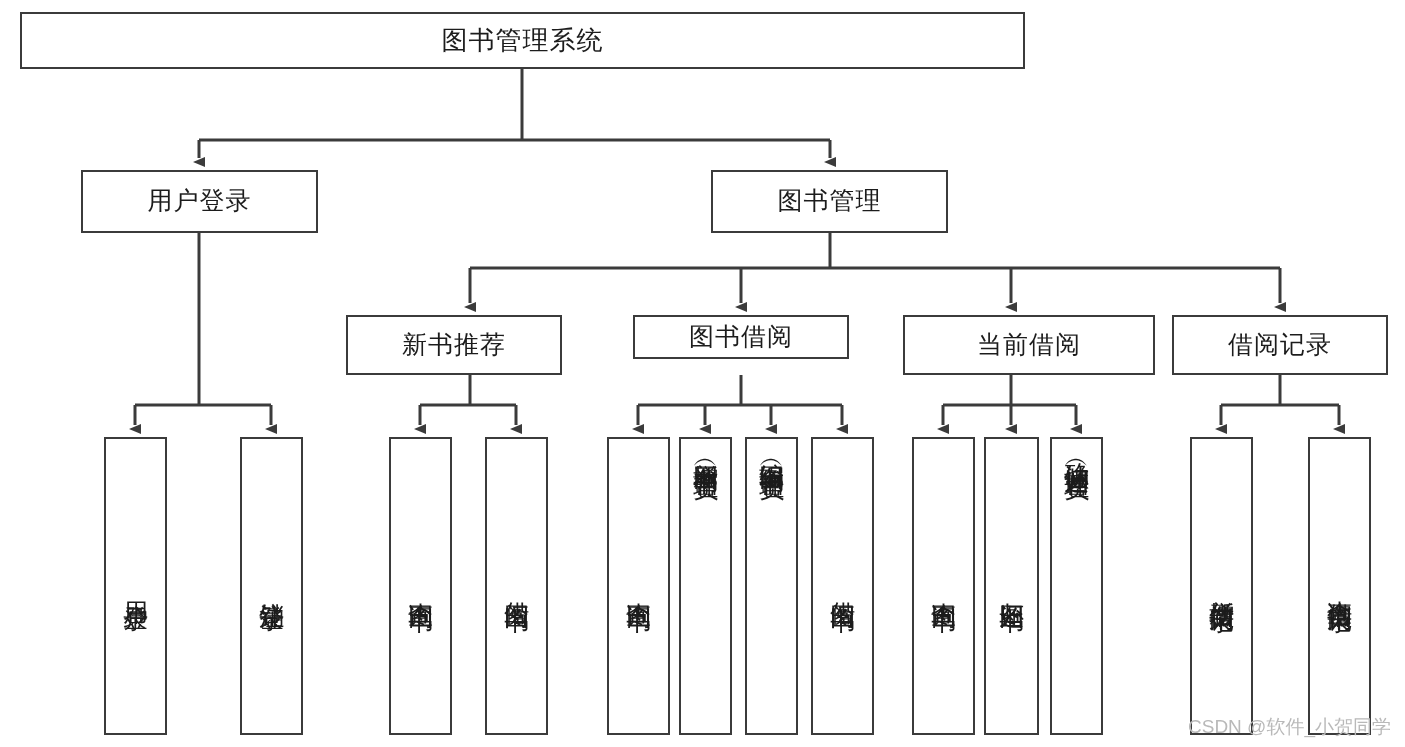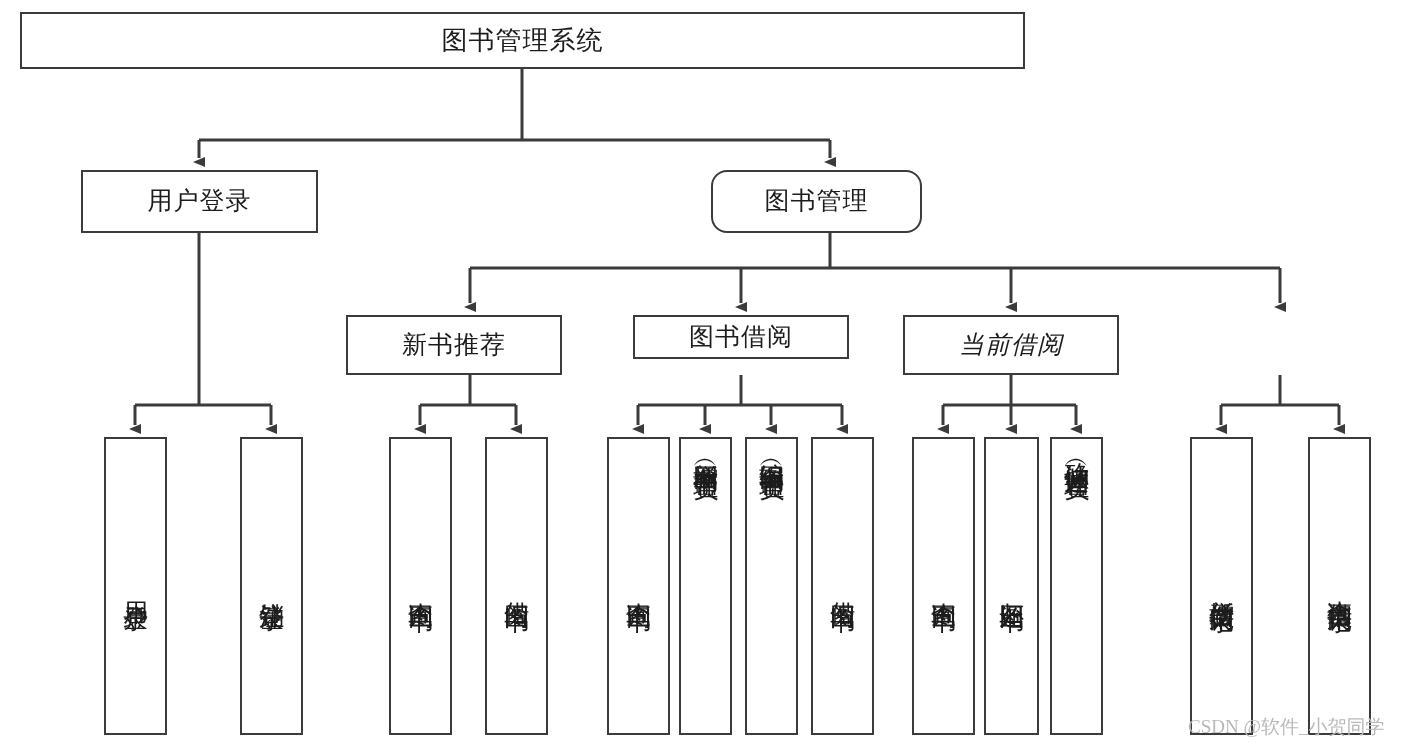--- a/index.html
+++ b/index.html
@@ -61,21 +61,21 @@
     justify-content: center;
   }
   .watermark {
     position: absolute;
     left: 1188px;
     top: 714px;
     font-size: 19px;
     color: #b9b9b9;
     white-space: nowrap;
     z-index: 3;
-    font-family: Liberation Serif, serif;
+    font-family: Liberation Sans, sans-serif;
   }
 </style>
 </head>
 <body>
 
 <div id="canvas">
 
   <svg class="edges" viewBox="0 0 1405 747">
     <defs>
       <marker id="arrow" markerWidth="10" markerHeight="12" refX="1" refY="6" orient="auto" markerUnits="userSpaceOnUse">
@@ -126,32 +126,35 @@
     </g>
   </svg>
 
   <div class="node node-root" style="left:20px; top:12px; width:1005px; height:57px;">
     <span class="node-h">图书管理系统</span>
   </div>
 
   <div class="node" style="left:81px; top:170px; width:237px; height:63px;">
     <span class="node-h">用户登录</span>
   </div>
-  <div class="node" style="left:711px; top:170px; width:211px; height:63px;border-radius:16px;">
+  <div class="node" style="left:711px; top:170px; width:237px; height:63px;">
     <span class="node-h">图书管理</span>
   </div>
 
   <div class="node" style="left:346px; top:315px; width:216px; height:60px;">
     <span class="node-h">新书推荐</span>
   </div>
   <div class="node" style="left:633px; top:315px; width:216px; height:44px;">
     <span class="node-h">图书借阅</span>
   </div>
-  <div class="node" style="left:903px; top:315px; width:216px; height:60px;font-style:italic;">
+  <div class="node" style="left:903px; top:315px; width:252px; height:60px;">
     <span class="node-h">当前借阅</span>
+  </div>
+  <div class="node" style="left:1172px; top:315px; width:216px; height:60px;">
+    <span class="node-h">借阅记录</span>
   </div>
 
   <div class="node leaf" style="left:104px; top:437px; width:63px; height:298px;">
     <span class="node-v">用户登录</span>
   </div>
   <div class="node leaf" style="left:240px; top:437px; width:63px; height:298px;">
     <span class="node-v">注销登录</span>
   </div>
 
   <div class="node leaf" style="left:389px; top:437px; width:63px; height:298px;">

